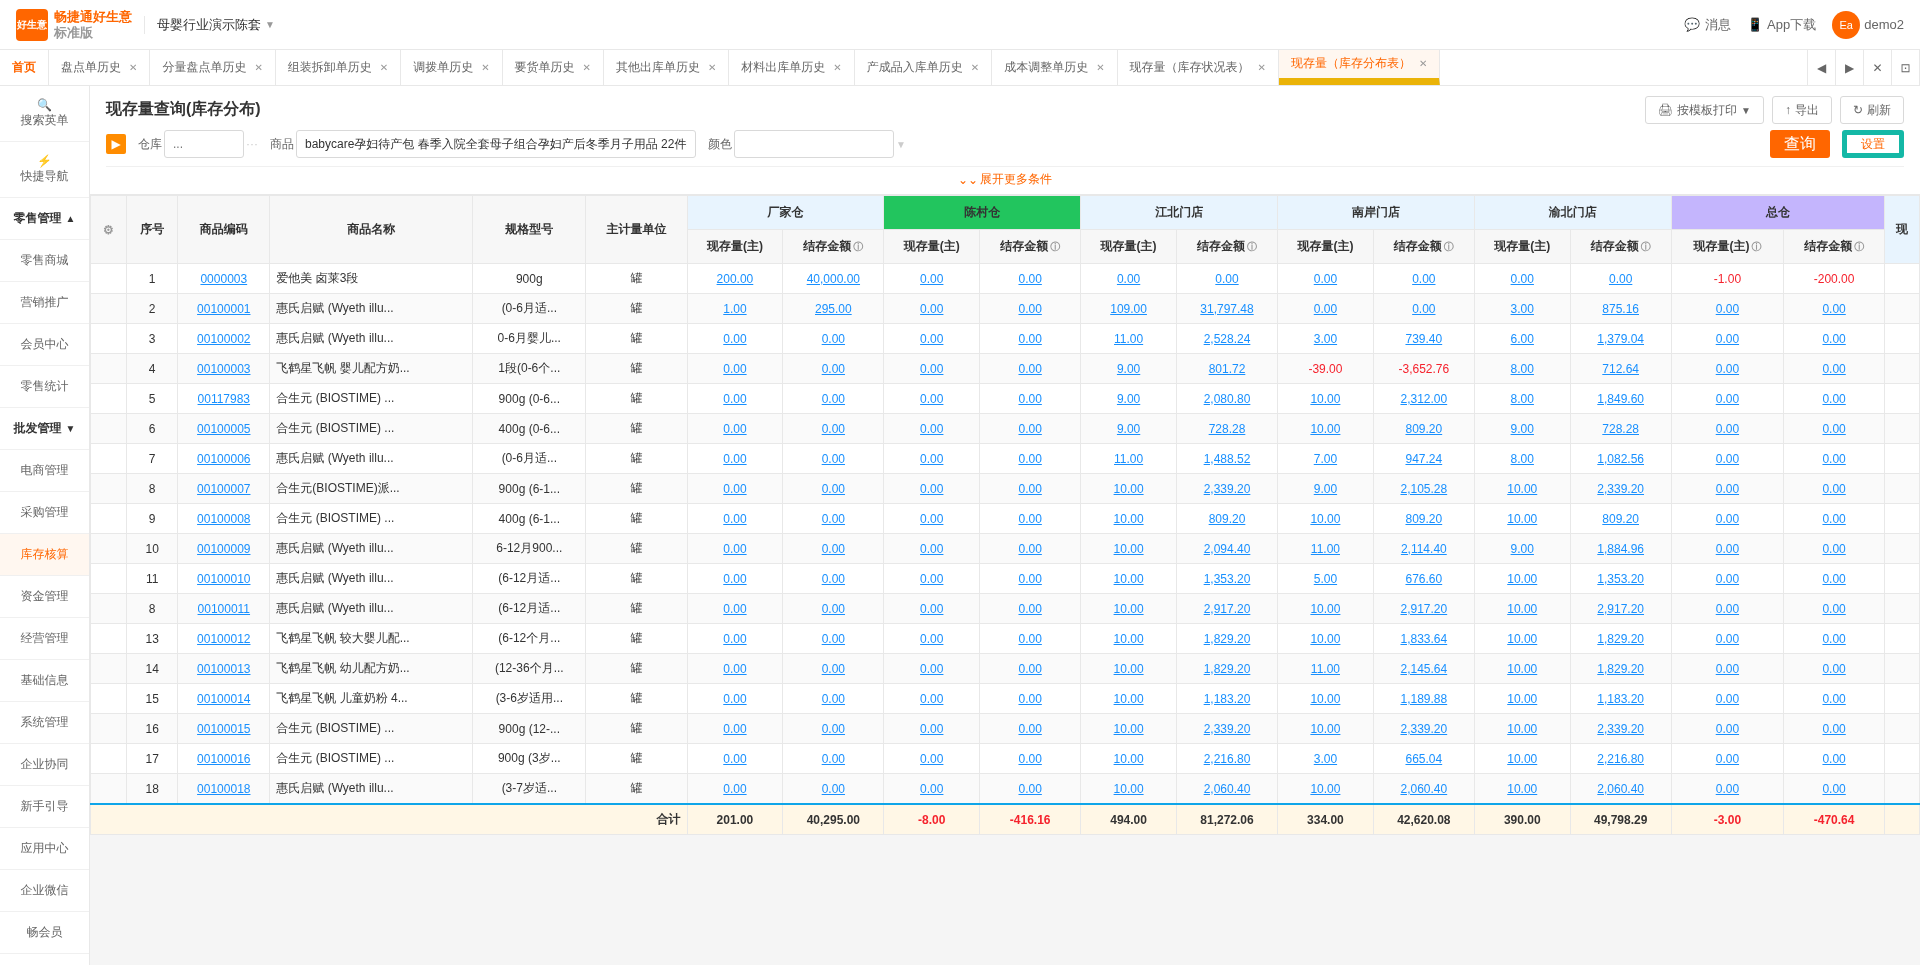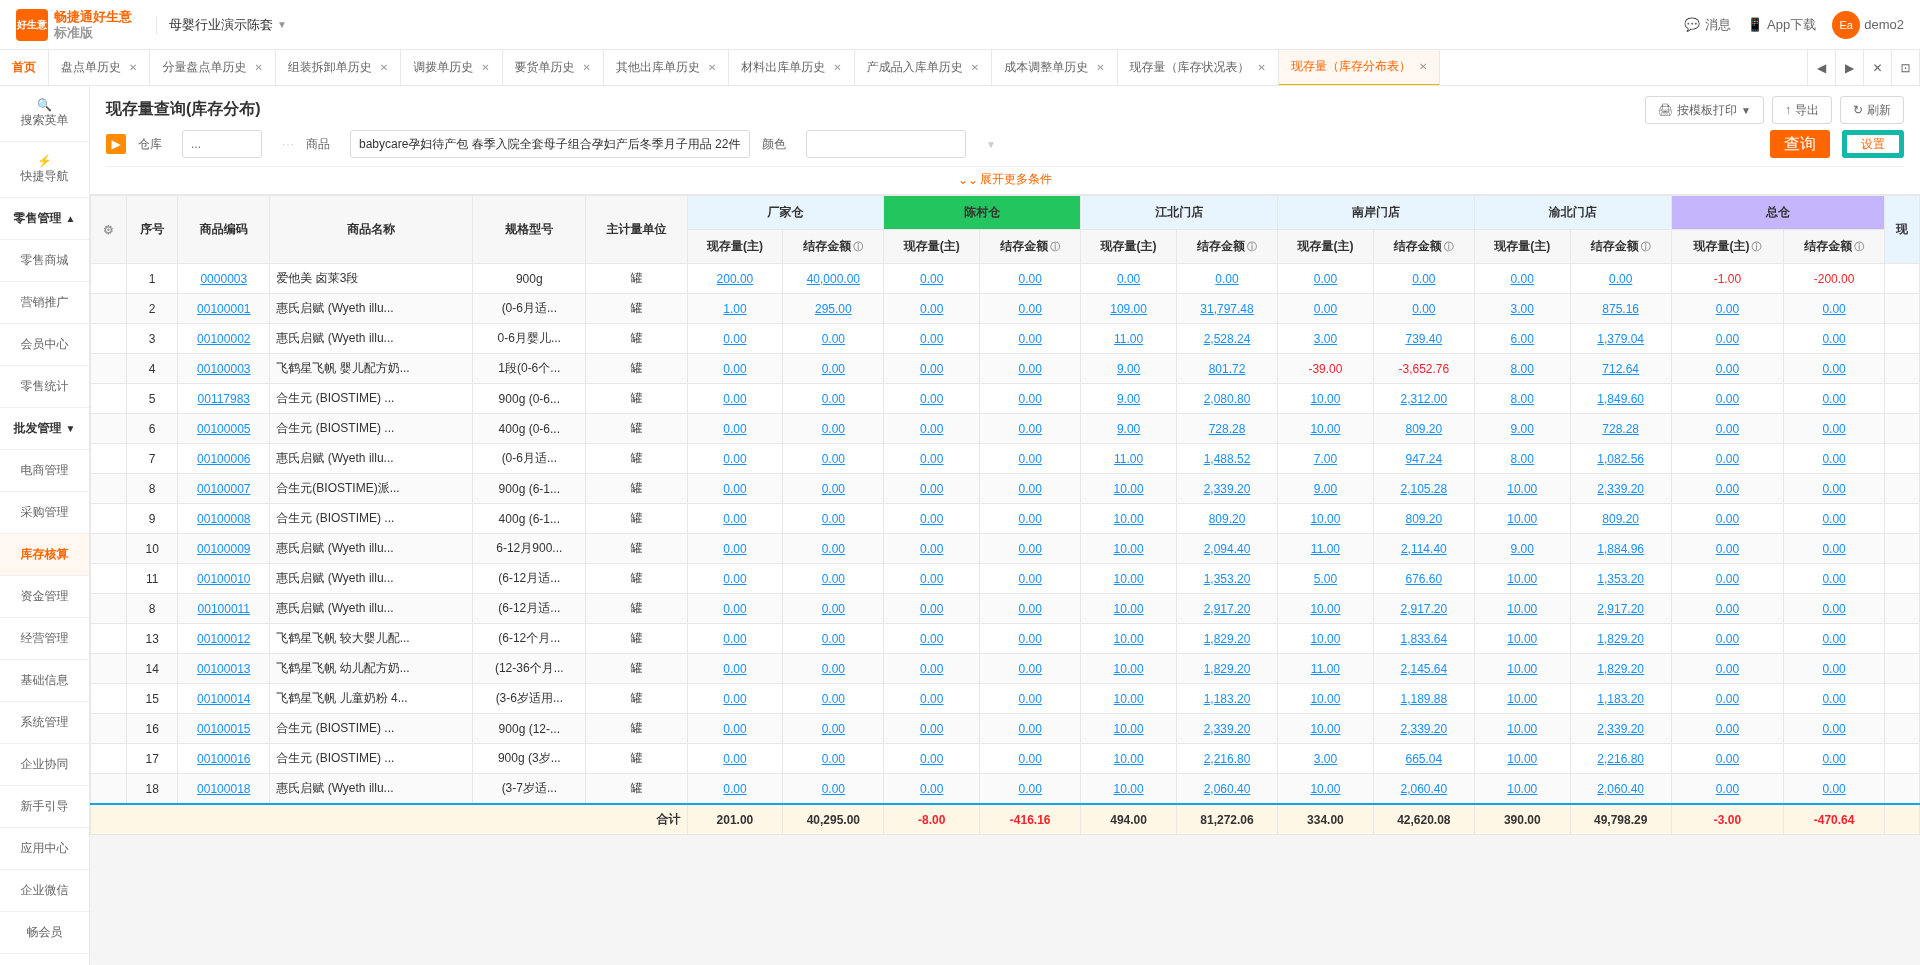--- a/index.html
+++ b/index.html
@@ -1,32 +1,32 @@
 <!DOCTYPE html>
 <html><head>
   <meta charset="utf-8">
   <style>
     * { margin: 0; padding: 0; box-sizing: border-box; }
     body { font-family: 'Microsoft YaHei', sans-serif; font-size: 12px; background: #f5f5f5; color: #333; overflow: hidden; width: 1920px; height: 965px; }
 
     
     .top-bar { height: 50px; background: #fff; display: flex; align-items: center; justify-content: space-between; padding: 0 16px; border-bottom: 1px solid #e8e8e8; }
-    .top-bar-left { display: flex; align-items: center; gap: 16px; }
+    .top-bar-left { display: flex; align-items: center; gap: 4px; }
     .logo-area { display: flex; align-items: center; gap: 6px; color: #ff6600; font-weight: bold; font-size: 14px; }
     .logo-icon { width: 32px; height: 32px; background: #ff6600; border-radius: 4px; display: flex; align-items: center; justify-content: center; color: #fff; font-size: 10px; }
     .top-bar-right { display: flex; align-items: center; gap: 16px; color: #666; font-size: 13px; }
     .top-bar-right .item { display: flex; align-items: center; gap: 4px; cursor: pointer; }
     .avatar { width: 28px; height: 28px; border-radius: 50%; background: #ff6600; display: flex; align-items: center; justify-content: center; color: #fff; font-size: 11px; }
 
     
     .tab-bar { height: 36px; background: #fff; display: flex; align-items: center; border-bottom: 1px solid #e8e8e8; overflow: hidden; position: relative; }
     .tab-bar-scroll { display: flex; align-items: stretch; flex: 1; overflow: hidden; }
     .tab-item { display: flex; align-items: center; padding: 0 12px; height: 36px; border-right: 1px solid #e8e8e8; font-size: 12px; cursor: pointer; white-space: nowrap; color: #666; gap: 6px; flex-shrink: 0; }
     .tab-item.home { background: #fff; color: #ff6600; font-weight: bold; }
-    .tab-item.active { background: #fff7f0; color: #ff6600; border-bottom: 2px solid #eab308; }
+    .tab-item.active { background: #fff7f0; color: #ff6600; border-bottom: 8px solid #eab308; }
     .tab-item .close-x { color: #999; font-size: 10px; margin-left: 2px; }
     .tab-nav-btns { display: flex; align-items: center; border-left: 1px solid #e8e8e8; }
     .tab-nav-btn { width: 28px; height: 36px; display: flex; align-items: center; justify-content: center; cursor: pointer; color: #666; border-right: 1px solid #e8e8e8; font-size: 12px; }
 
     
     .main-layout { display: flex; height: calc(965px - 86px); }
 
     
     .sidebar { width: 90px; background: #fff; border-right: 1px solid #e8e8e8; display: flex; flex-direction: column; overflow-y: auto; }
     .sidebar-item { padding: 12px 4px; text-align: center; cursor: pointer; color: #666; font-size: 12px; border-bottom: 1px solid #f0f0f0; }
@@ -36,21 +36,21 @@
 
     
     .content-area { flex: 1; overflow: hidden; display: flex; flex-direction: column; padding: 0; background: #f5f5f5; }
 
     
     .page-header { background: #fff; padding: 10px 16px 0; border-bottom: 1px solid #e8e8e8; }
     .page-title { font-size: 16px; font-weight: bold; color: #333; margin-bottom: 8px; }
     .btn-action { height: 28px; padding: 0 12px; border: 1px solid #d9d9d9; background: #fff; border-radius: 3px; cursor: pointer; font-size: 12px; color: #666; display: flex; align-items: center; gap: 4px; }
     .btn-orange { background: #ff6600; color: #fff; border: none; height: 28px; padding: 0 14px; border-radius: 3px; cursor: pointer; font-size: 16px; }
     .btn-orange-outline { border: 5px solid #14b8a6; color: #ff6600; background: #fff; height: 28px; padding: 0 14px; border-radius: 3px; cursor: pointer; font-size: 12px; }
-    .filter-item { display: flex; align-items: center; gap: 20px; }
+    .filter-item { display: flex; align-items: center; gap: 2px; }
     .filter-label { color: #666; white-space: nowrap; font-size: 12px; }
     .filter-input { height: 28px; border: 1px solid #d9d9d9; border-radius: 3px; padding: 0 8px; font-size: 12px; color: #333; background: #fff; }
     .filter-input-med { width: 160px; }
     .filter-input-sm { width: 80px; }
     .expand-btn { color: #ff6600; cursor: pointer; font-size: 12px; display: flex; align-items: center; gap: 2px; }
 
     
     .table-container { flex: 1; overflow: auto; padding: 0 0 0 0; background: #f5f5f5; }
     .data-table { width: 100%; border-collapse: collapse; background: #fff; }
     .data-table th { background: #f7f7f7; border: 1px solid #e8e8e8; padding: 8px 6px; text-align: center; font-weight: bold; color: #333; white-space: nowrap; font-size: 12px; position: sticky; top: 0; z-index: 2; }
@@ -194,21 +194,21 @@
       <span>批发管理</span>
       <span class="arrow">▼</span>
     </div>
     <div class="sidebar-item">
         <div>电商管理</div>
       </div>
     <div class="sidebar-item">
         <div>采购管理</div>
       </div>
     <div class="sidebar-item active">
-        <div style="color:#ff6600;font-weight:bold;">库存核算</div>
+        <div style="color:#ff6600;font-weight:normal;">库存核算</div>
       </div>
     <div class="sidebar-item">
         <div>资金管理</div>
       </div>
     <div class="sidebar-item">
         <div>经营管理</div>
       </div>
     <div class="sidebar-item">
         <div>基础信息</div>
       </div>

